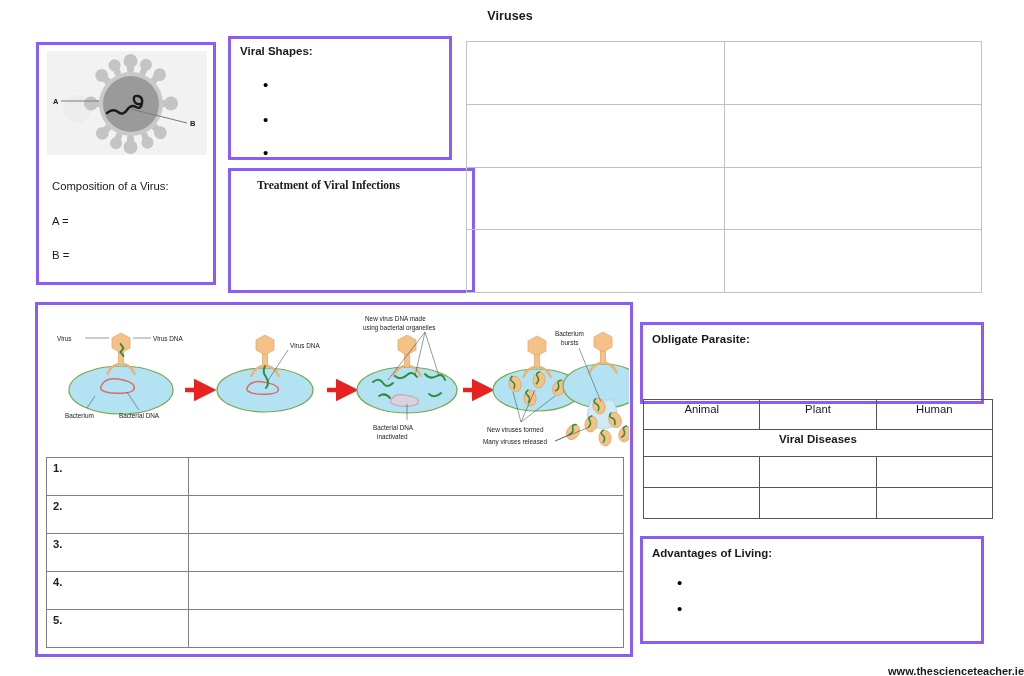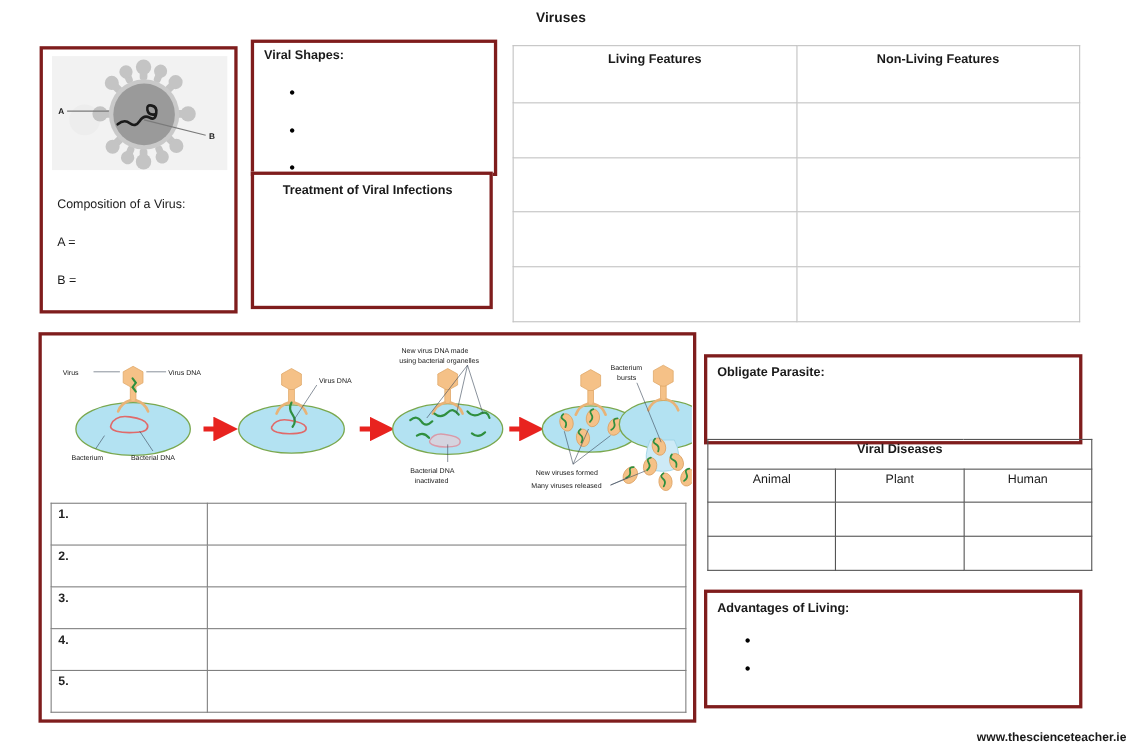--- a/index.html
+++ b/index.html
@@ -23,21 +23,21 @@
     text-align: center;
     font-size: 12.5px;
     font-weight: bold;
     letter-spacing: .1px;
     padding-left: 20px;
   }
   #title-inner { position: relative; left: -22px; }
 
   
   .greenbox {
-    border: 3px solid #7f1d1d;
+    border: 3px solid #8b5cf6;
     background: #ffffff;
     box-sizing: border-box;
   }
   .boxtitle {
     font-size: 11.5px;
     font-weight: bold;
     color: #1a1a1a;
   }
 
   
@@ -55,21 +55,21 @@
   #shapes-box .boxtitle { position: absolute; left: 9px; top: 6px; }
   .bullet-row {
     position: absolute;
     font-size: 13px;
     line-height: 1;
     color: #000;
   }
   .bullet-dot { font-size: 15px; }
 
   
-  #treatment-box { left: 228px; top: 156px; width: 220px; height: 125px; }
+  #treatment-box { left: 228px; top: 168px; width: 247px; height: 125px; font-family: Liberation Serif, serif; }
   #treatment-box .boxtitle { position: absolute; left: 26px; top: 8px; }
 
   
   #features-table {
     left: 466px; top: 41px; width: 516px; height: 252px;
     border-collapse: collapse;
     table-layout: fixed;
   }
   #features-table td {
     border: 1px solid #c2c2c2;
@@ -245,24 +245,20 @@
     <span></span>
   </div>
 </div>
 
 <div class="abs greenbox" id="treatment-box">
   <div class="boxtitle">Treatment of Viral Infections</div>
 </div>
 
 <table class="abs" id="features-table">
   <tbody>
-    <tr>
-      <td class="hdr">Living Features</td>
-      <td class="hdr">Non-Living Features</td>
-    </tr>
     <tr>
       <td></td>
       <td></td>
     </tr>
     <tr>
       <td></td>
       <td></td>
     </tr>
     <tr>
       <td></td>
@@ -430,26 +426,26 @@
   </table>
 </div>
 
 <div class="abs greenbox" id="parasite-box">
   <div class="boxtitle">Obligate Parasite:</div>
 </div>
 
 <table class="abs" id="diseases-table">
   <tbody>
     <tr>
-      <td class="title" colspan="3">Viral Diseases</td>
-    </tr>
-    <tr>
       <td class="sub">Animal</td>
       <td class="sub">Plant</td>
       <td class="sub">Human</td>
+    </tr>
+    <tr>
+      <td class="title" colspan="3">Viral Diseases</td>
     </tr>
     <tr>
       <td class="blank"></td>
       <td class="blank"></td>
       <td class="blank"></td>
     </tr>
     <tr>
       <td class="blank"></td>
       <td class="blank"></td>
       <td class="blank"></td>

